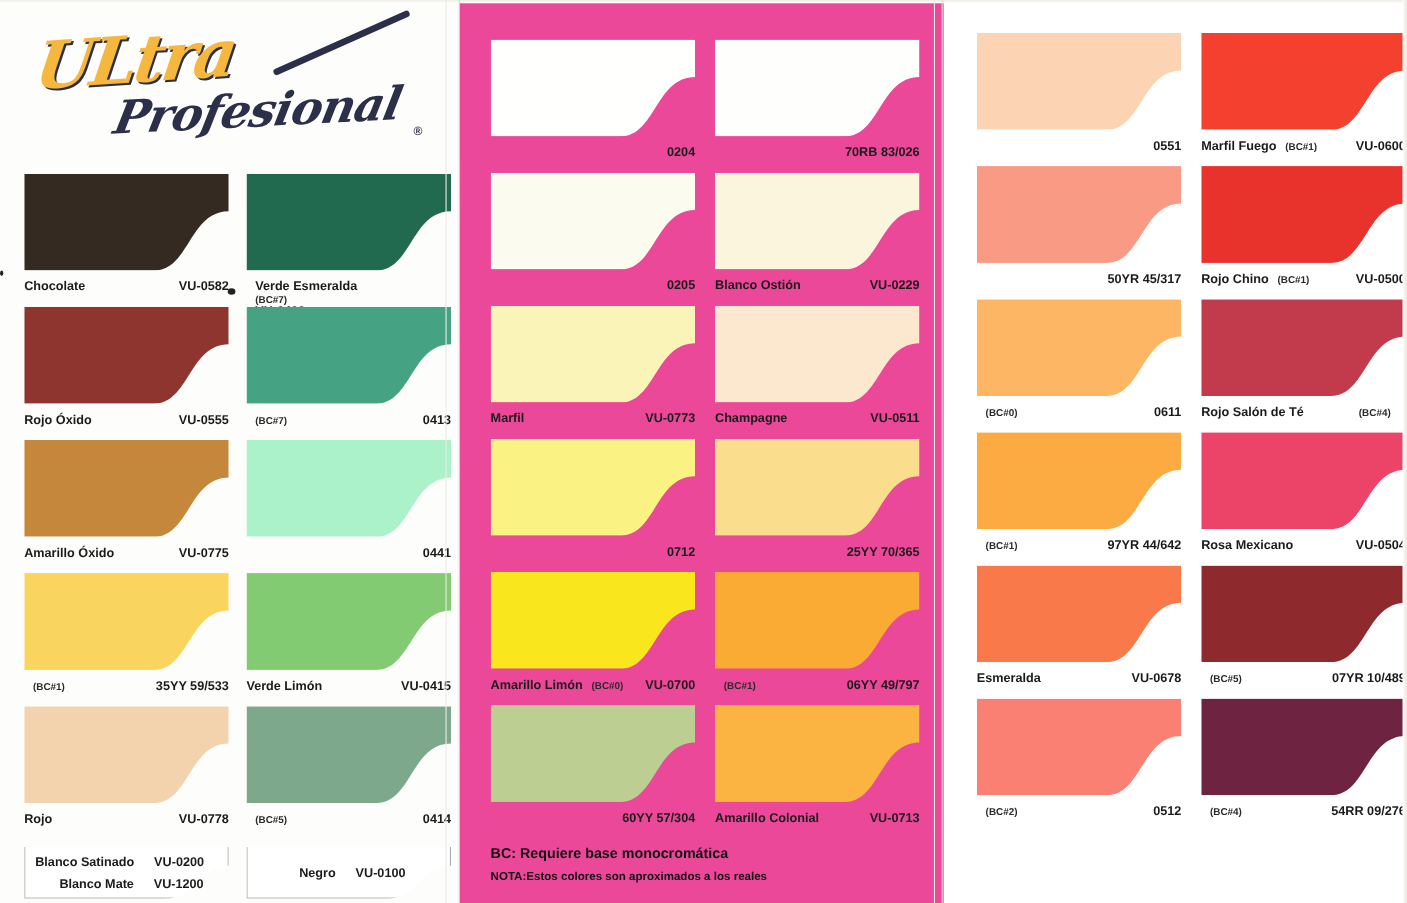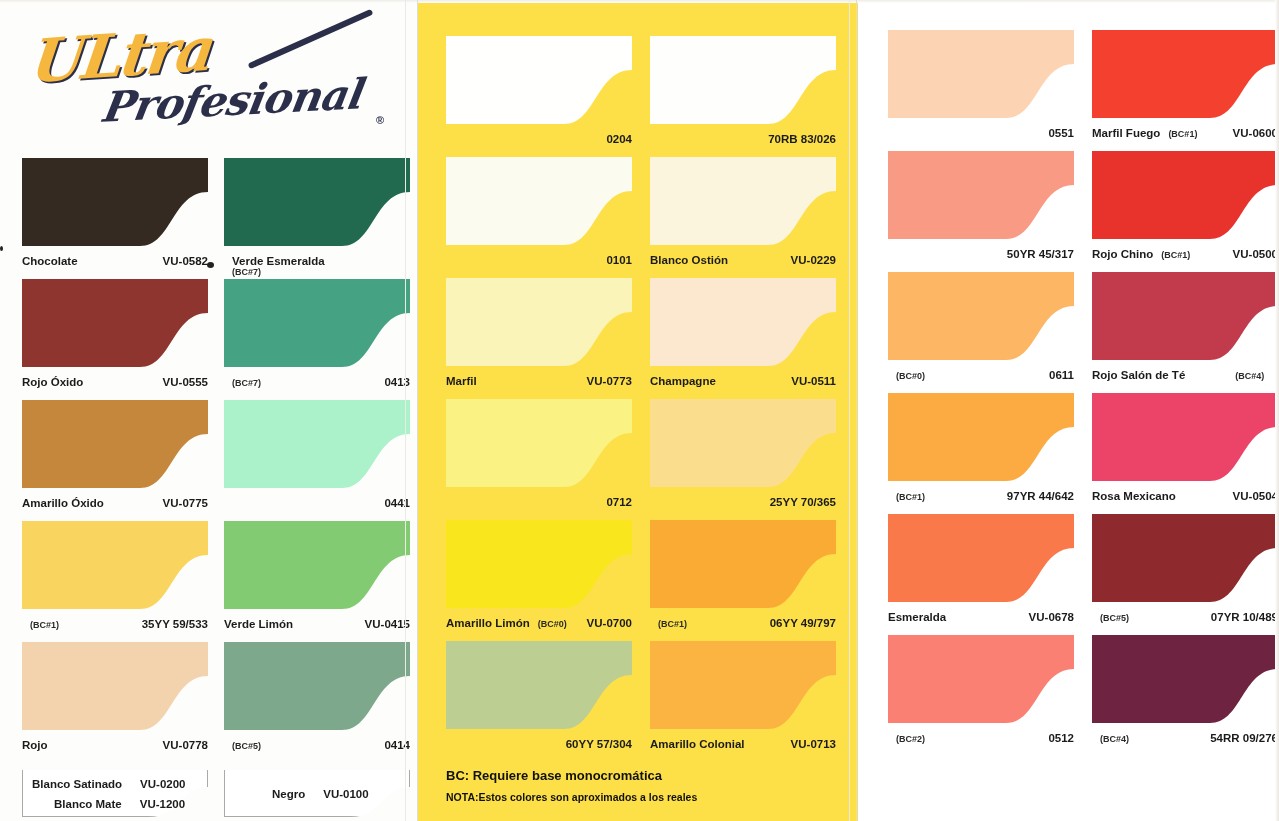--- a/index.html
+++ b/index.html
@@ -11,21 +11,21 @@
     position:relative;
   }
   #sheet{
     position:absolute;inset:0;
     background:#fefefe;
     display:flex;
   }
   
   .panel{position:relative;height:821px;box-sizing:border-box;}
   .panel-left{width:418px;background:#fdfdfb;}
-  .panel-mid{width:440px;background:#fde047;}
+  .panel-mid{width:440px;background:#ec4899;}
   .panel-right{width:421px;background:#ffffff;}
 
   .fold{
     position:absolute;top:0;bottom:0;width:1px;
     background:#dedcd6;
   }
   .fold2{
     position:absolute;top:0;bottom:0;width:1px;
     background:#eceae4;
   }
@@ -263,21 +263,21 @@
           <span class="nm"></span>
           <span class="sp"></span>
           <span class="cd">0204</span>
         </div>
         <div class="cell" style="left: 0px; top: 121px; width: 186px; height: 88px;">
           <div class="swatch" style="background: rgb(252, 251, 240);"></div>
         </div>
         <div class="cap" style="top: 218px; width: 186px;">
           <span class="nm"></span>
           <span class="sp"></span>
-          <span class="cd">0101</span>
+          <span class="cd">0205</span>
         </div>
         <div class="cell" style="left: 0px; top: 242px; width: 186px; height: 88px;">
           <div class="swatch" style="background: rgb(251, 244, 184);"></div>
         </div>
         <div class="cap" style="top: 339px; width: 186px;">
           <span class="nm">Marfil</span>
           <span class="sp"></span>
           <span class="cd">VU-0773</span>
         </div>
         <div class="cell" style="left: 0px; top: 363px; width: 186px; height: 88px;">

